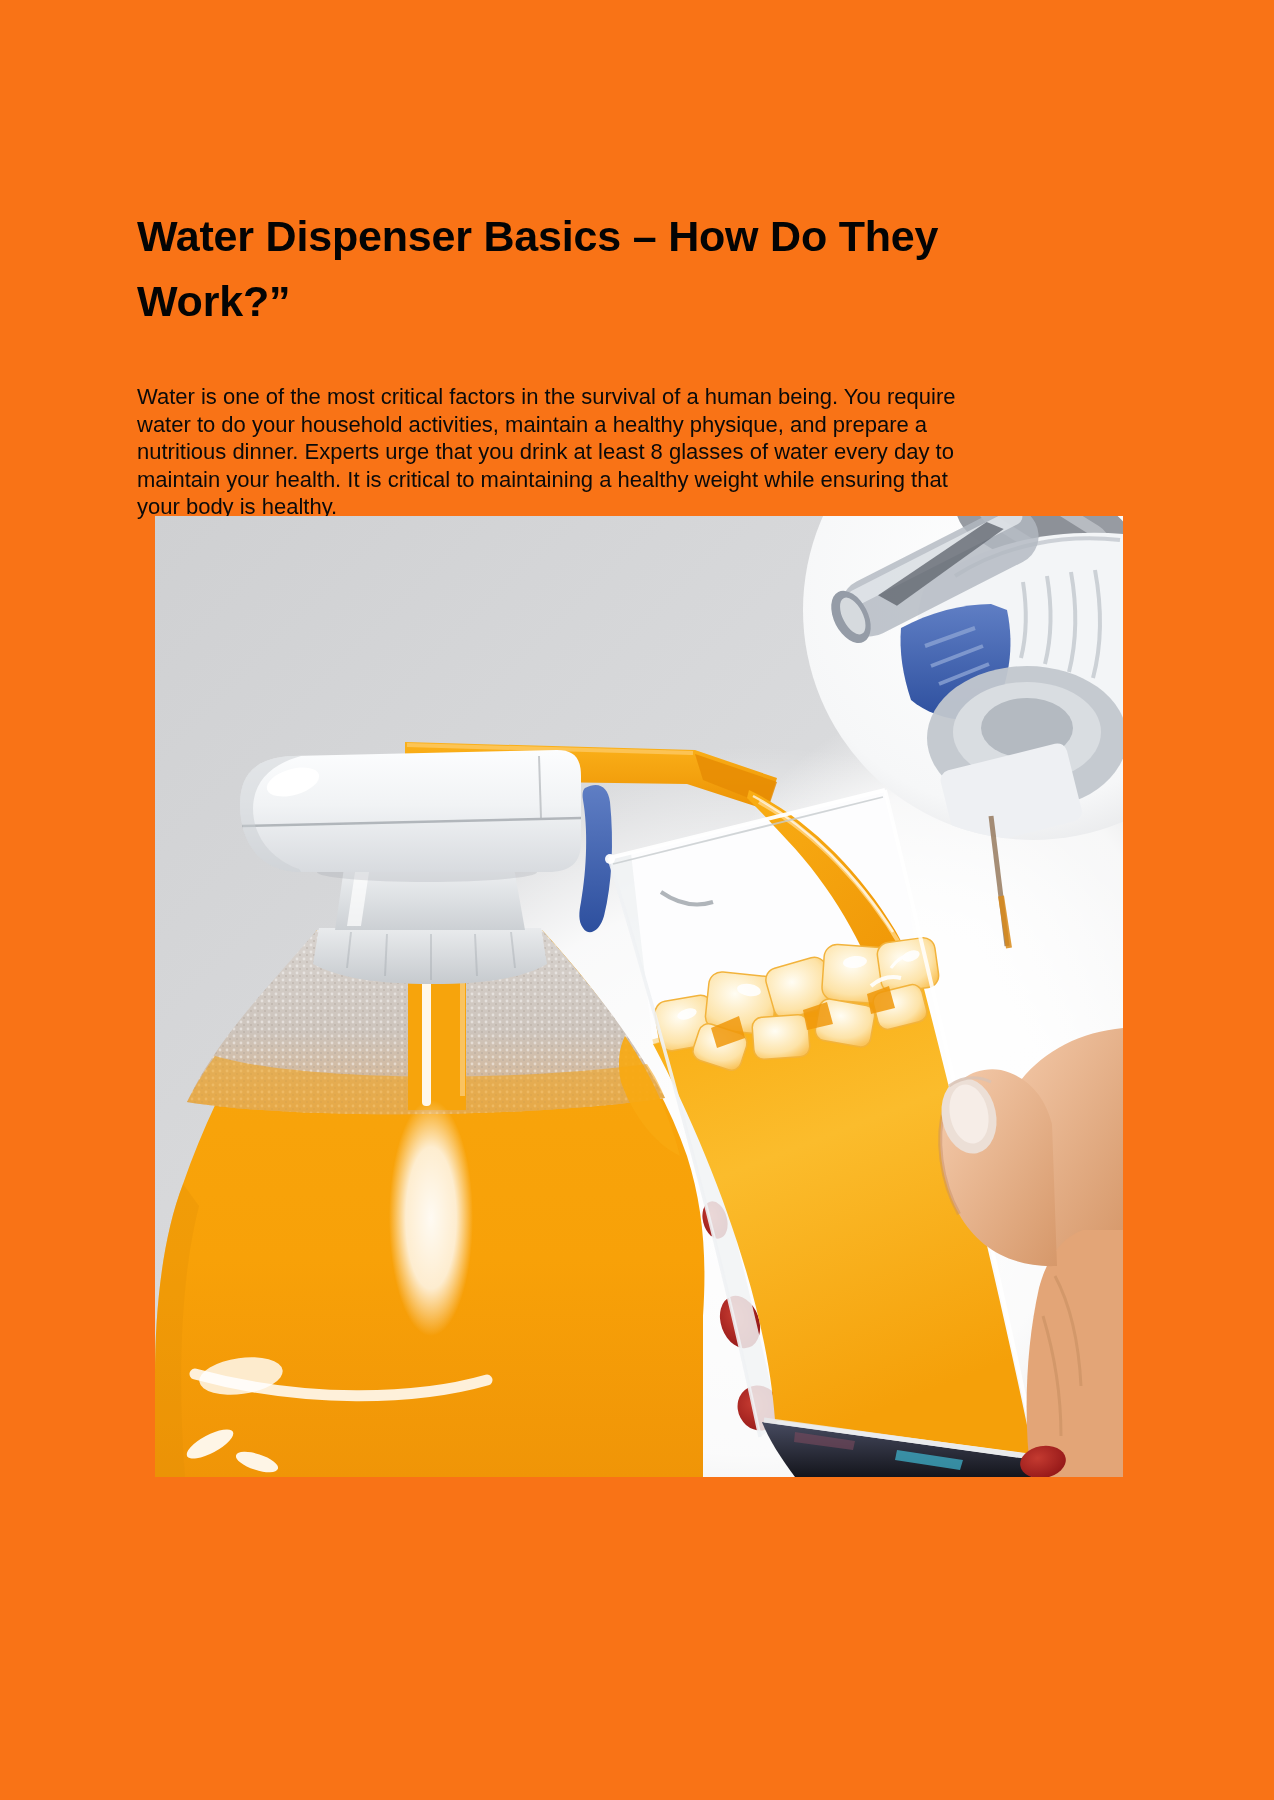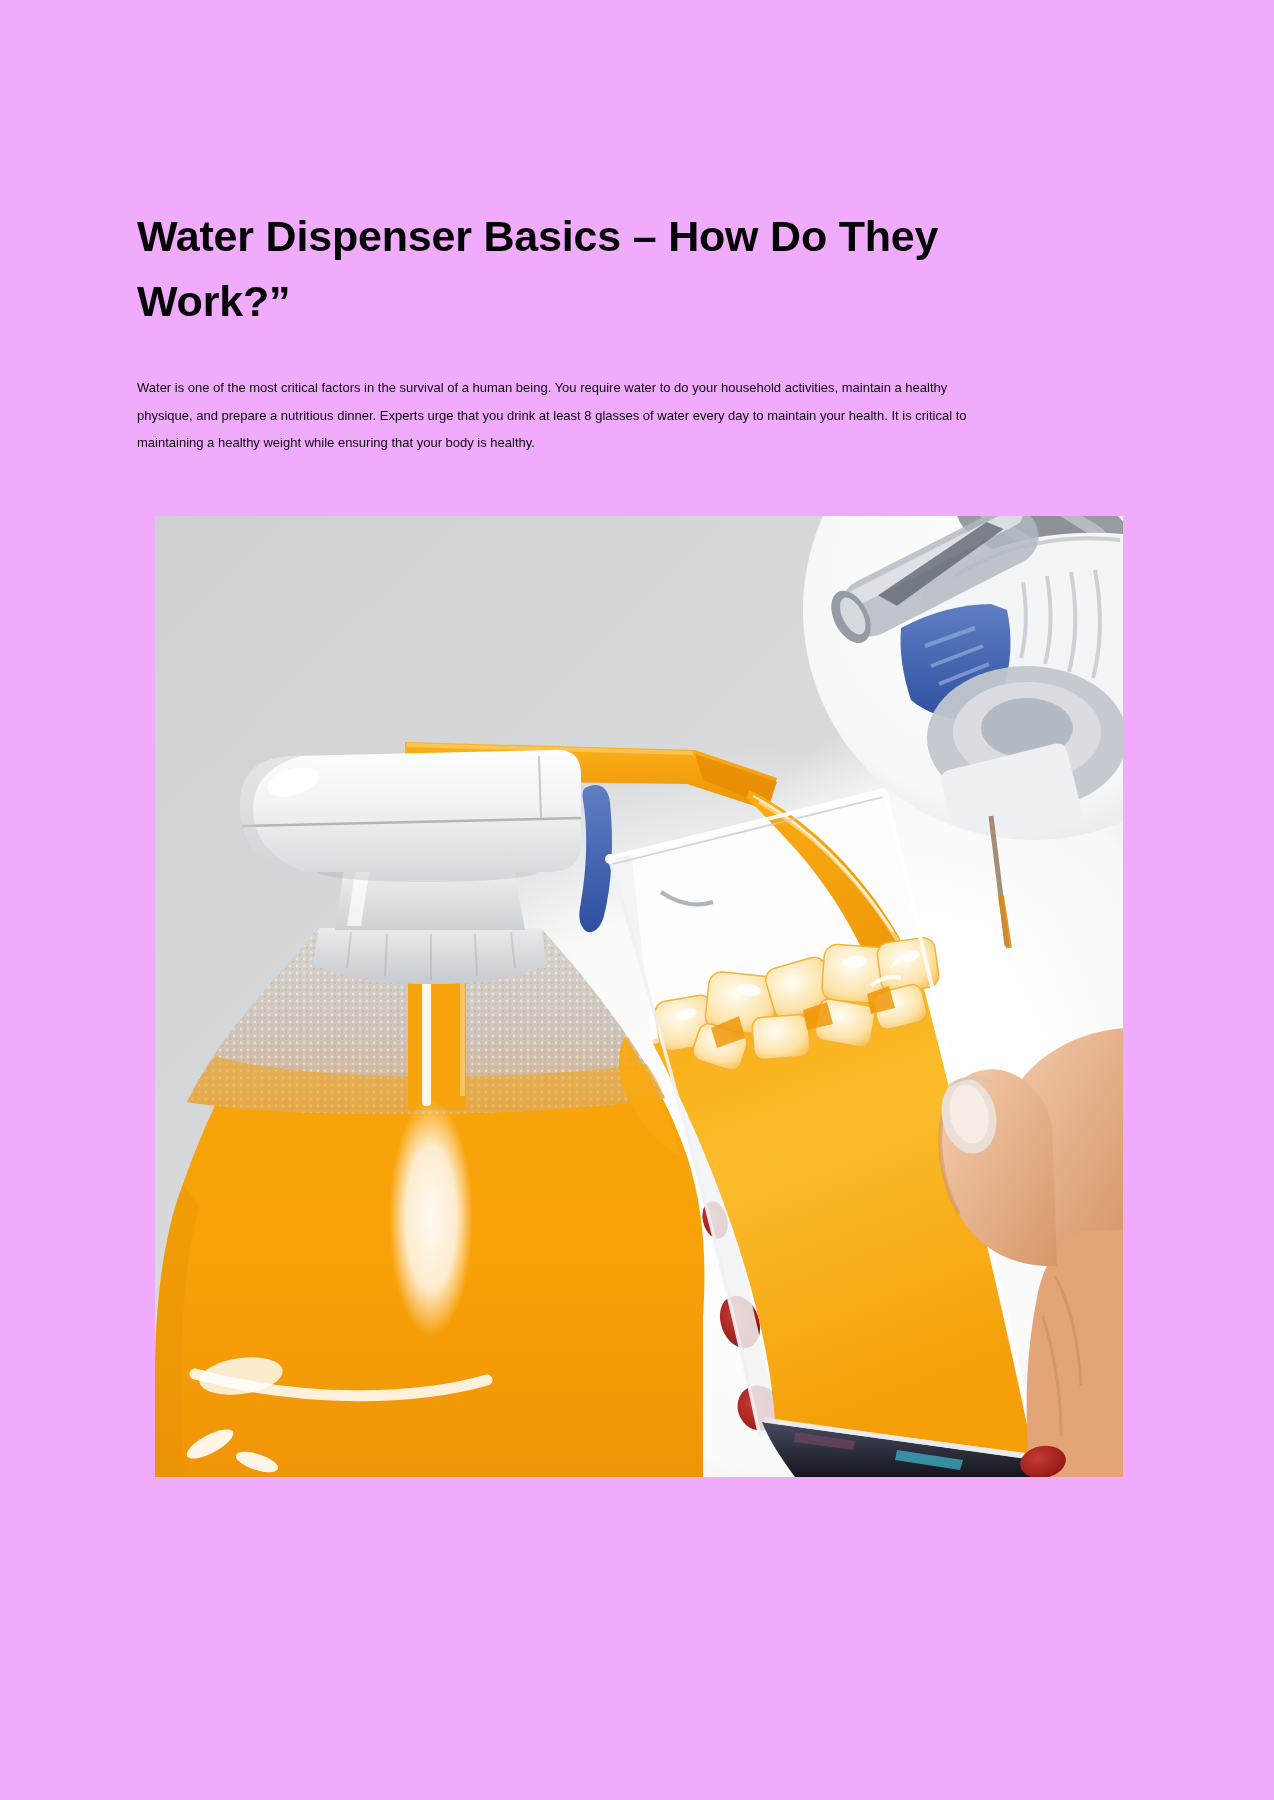--- a/index.html
+++ b/index.html
@@ -1,20 +1,20 @@
 <!DOCTYPE html>
 <html><head>
 <meta charset="utf-8">
 <style>
   html,body{margin:0;padding:0;background:#ffffff;}
-  .page{position:relative;width:1274px;height:1800px;background:#f0abfc;overflow:hidden;
+  .page{position:relative;width:1274px;height:1800px;background:#f97316;overflow:hidden;
         font-family:"Liberation Sans","DejaVu Sans",sans-serif;color:#000;}
   .headline{position:absolute;left:137px;top:175px;width:880px;
             font-size:43px;font-weight:700;line-height:65px;letter-spacing:-0.2px;color:#040404;}
-  .para{position:absolute;left:137px;width:856px;font-size:13px;line-height:27.6px;color:#0a0a0a;}
+  .para{position:absolute;left:137px;width:856px;font-size:22px;line-height:27.6px;color:#0a0a0a;}
   .para-1{top:361px;}
   .para-2{top:1516px;}
   .photo{position:absolute;left:155px;top:516px;width:968px;height:961px;}
   .photo svg{display:block;width:968px;height:961px;}
 </style>
 </head>
 <body>
 
 <div class="page">
 

